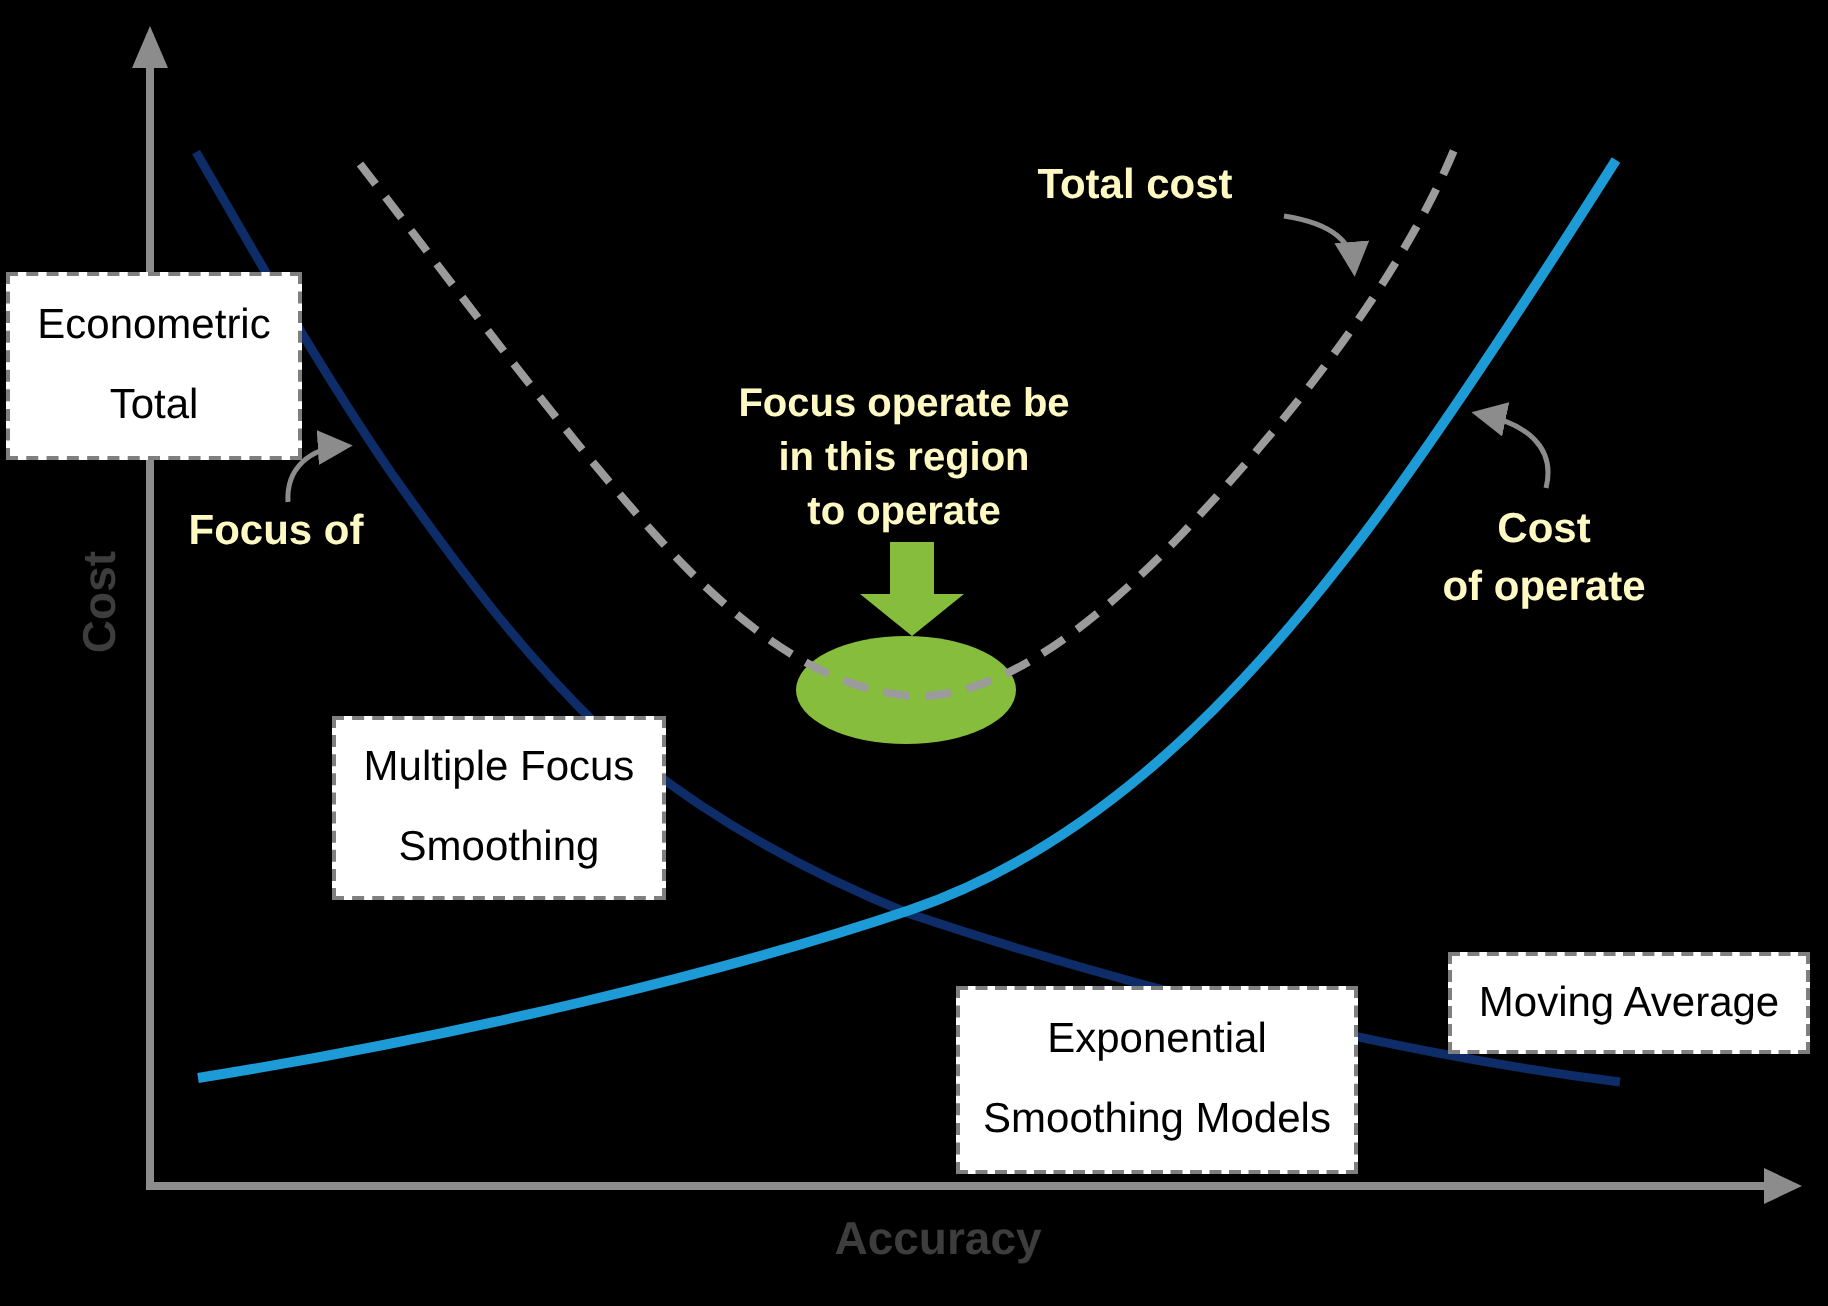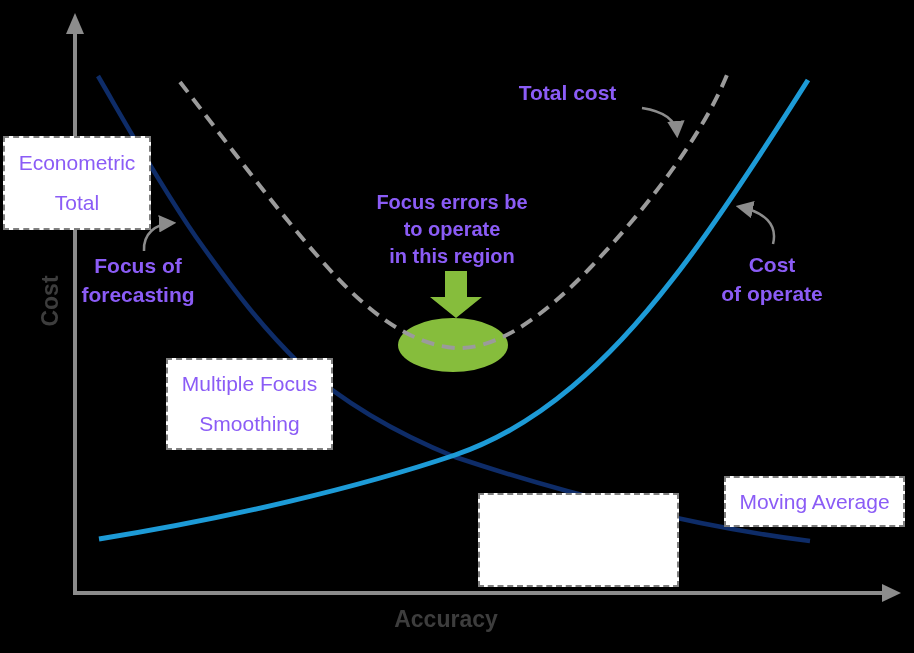--- a/index.html
+++ b/index.html
@@ -8,32 +8,32 @@
     width:914px; height:653px;
     background:#000;
     overflow:hidden;
     font-family:"Liberation Sans", sans-serif;
   }
   .stage svg { position:absolute; left:0; top:0; }
   .model-box {
     position:absolute;
     background:#ffffff;
     border:2px dashed #7f7f7f;
-    color:#8b5cf6;
+    color:#000000;
     display:flex; flex-direction:column;
     align-items:center; justify-content:center;
     text-align:center;
     font-size:21px;
     box-sizing:border-box;
   }
   .model-box .ln { display:block; line-height:40px; }
   .model-box.single .ln { line-height:24px; }
   .note {
     position:absolute;
-    color:#8b5cf6;
+    color:#fef9c3;
     font-weight:600;
     text-align:center;
   }
   .note .ln { display:block; }
   .axis-label {
     position:absolute;
     color:#3d3d3d;
     font-weight:700;
     font-size:23px;
     text-align:center;
@@ -78,43 +78,44 @@
     <span class="ln">Econometric</span>
     <span class="ln">Total</span>
   </div>
 
   <div class="model-box" style="left:166px; top:358px; width:167px; height:92px;">
     <span class="ln">Multiple Focus</span>
     <span class="ln">Smoothing</span>
   </div>
 
   <div class="model-box" style="left:478px; top:493px; width:201px; height:94px;">
+    <span class="ln">Exponential</span>
+    <span class="ln">Smoothing Models</span>
   </div>
 
   <div class="model-box single" style="left:724px; top:476px; width:181px; height:51px;">
     <span class="ln">Moving Average</span>
   </div>
 
   <div class="note lbl-lg" style="left:455px; top:78px; width:225px;">
     <span class="ln">Total cost</span>
   </div>
 
   <div class="note lbl-lg" style="left:60px; top:251px; width:156px;">
     <span class="ln">Focus of</span>
-    <span class="ln">forecasting</span>
   </div>
 
   <div class="note lbl-lg" style="left:692px; top:250px; width:160px;">
     <span class="ln">Cost</span>
     <span class="ln">of operate</span>
   </div>
 
   <div class="note lbl-md" style="left:337px; top:189px; width:230px;">
-    <span class="ln">Focus errors be</span>
+    <span class="ln">Focus operate be</span>
+    <span class="ln">in this region</span>
     <span class="ln">to operate</span>
-    <span class="ln">in this region</span>
   </div>
 
   <div class="axis-label" id="y-axis-label" style="left:22px; top:288px; width:55px; height:26px;">Cost</div>
 
-  <div class="axis-label" style="left:346px; top:606px; width:200px;">Accuracy</div>
+  <div class="axis-label" style="left:369px; top:606px; width:200px;">Accuracy</div>
 
 </div>
 
 </body></html>

